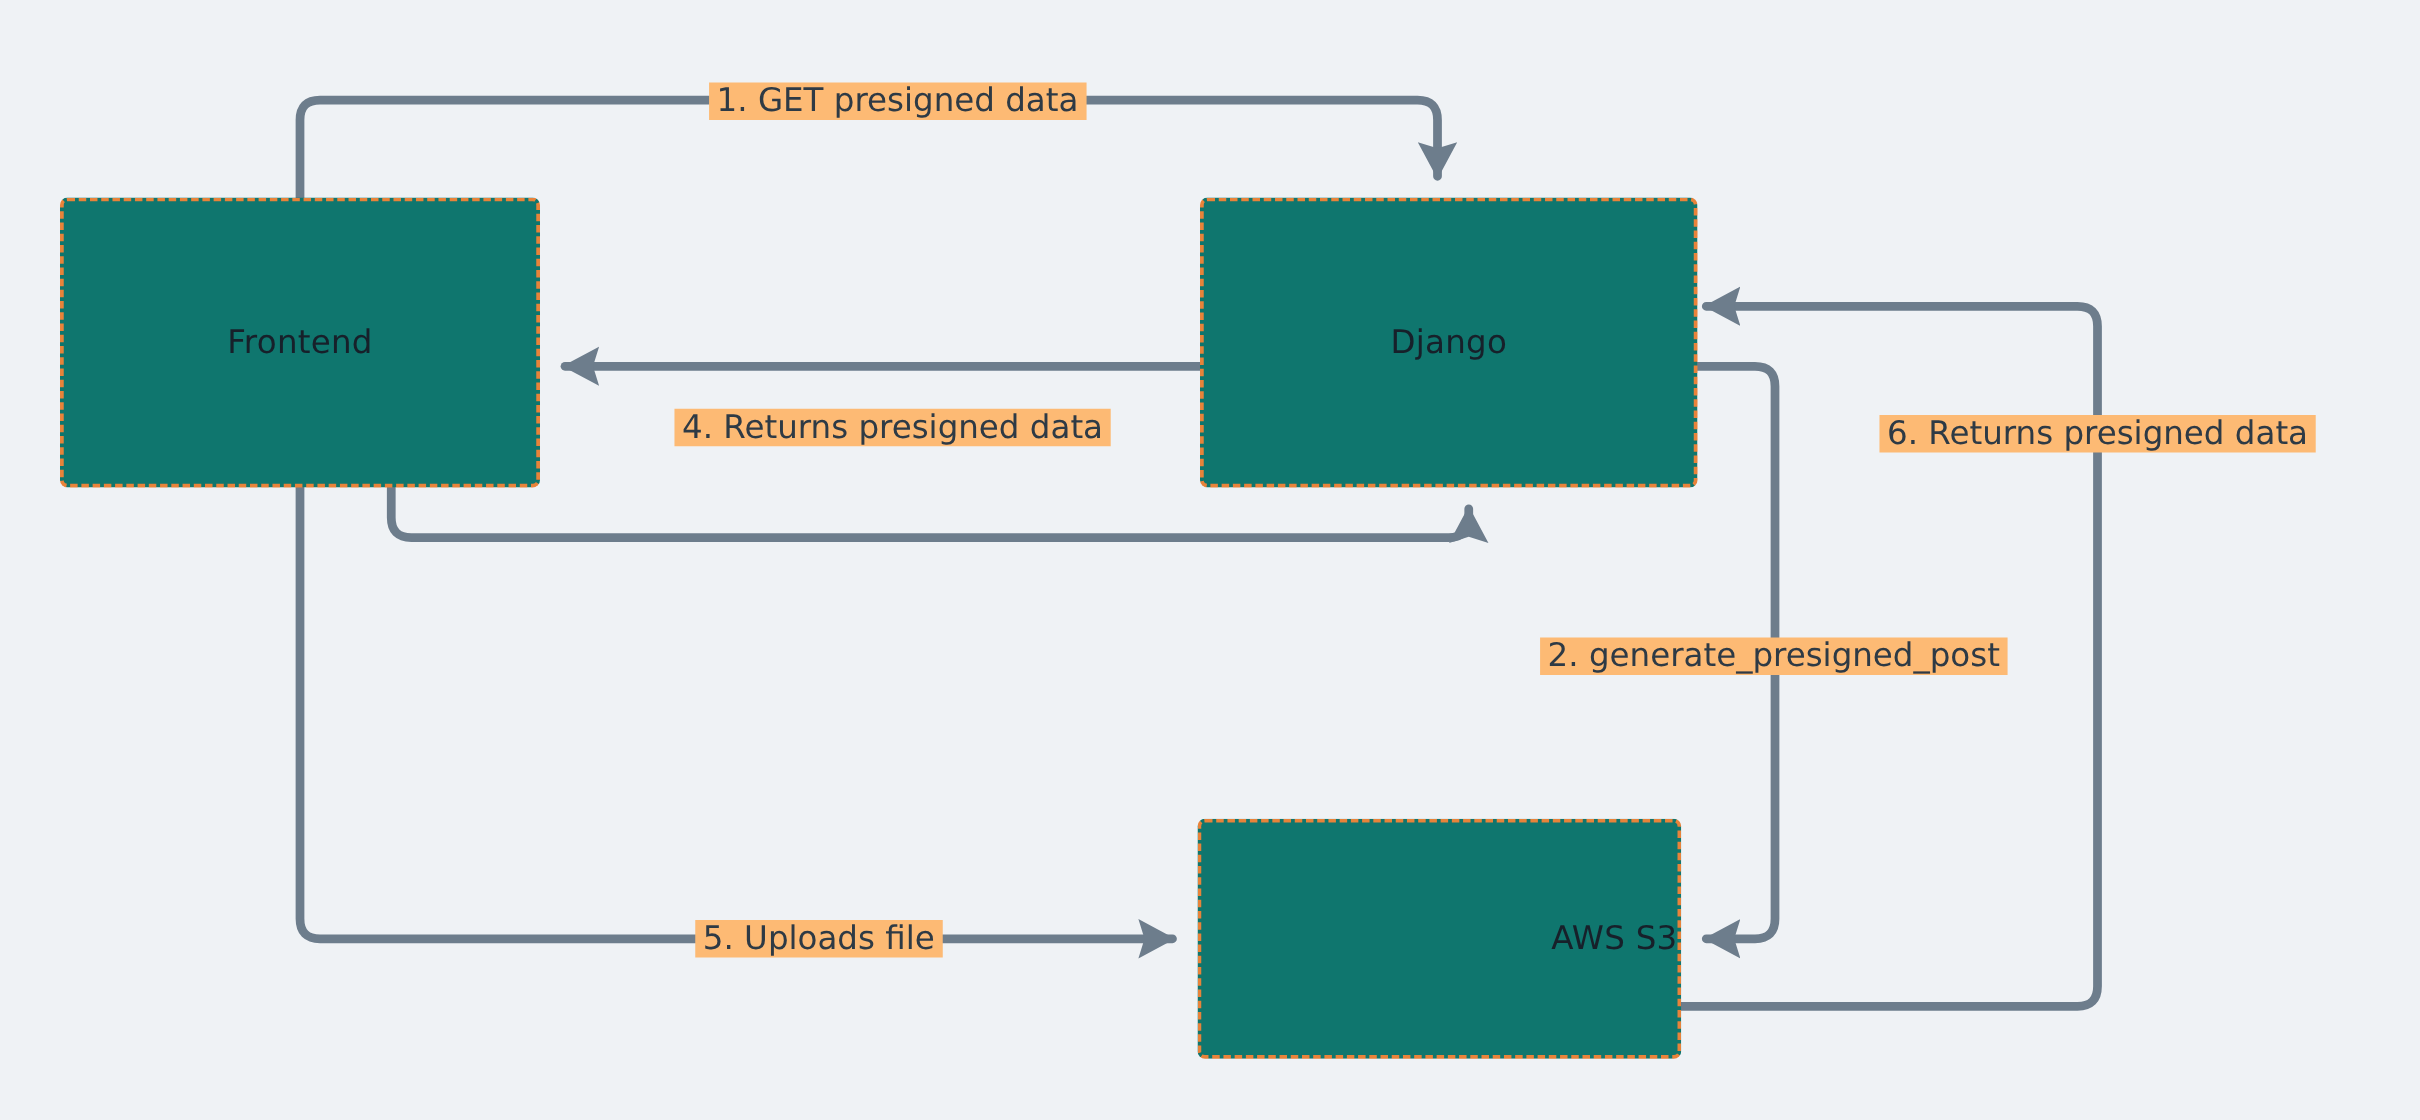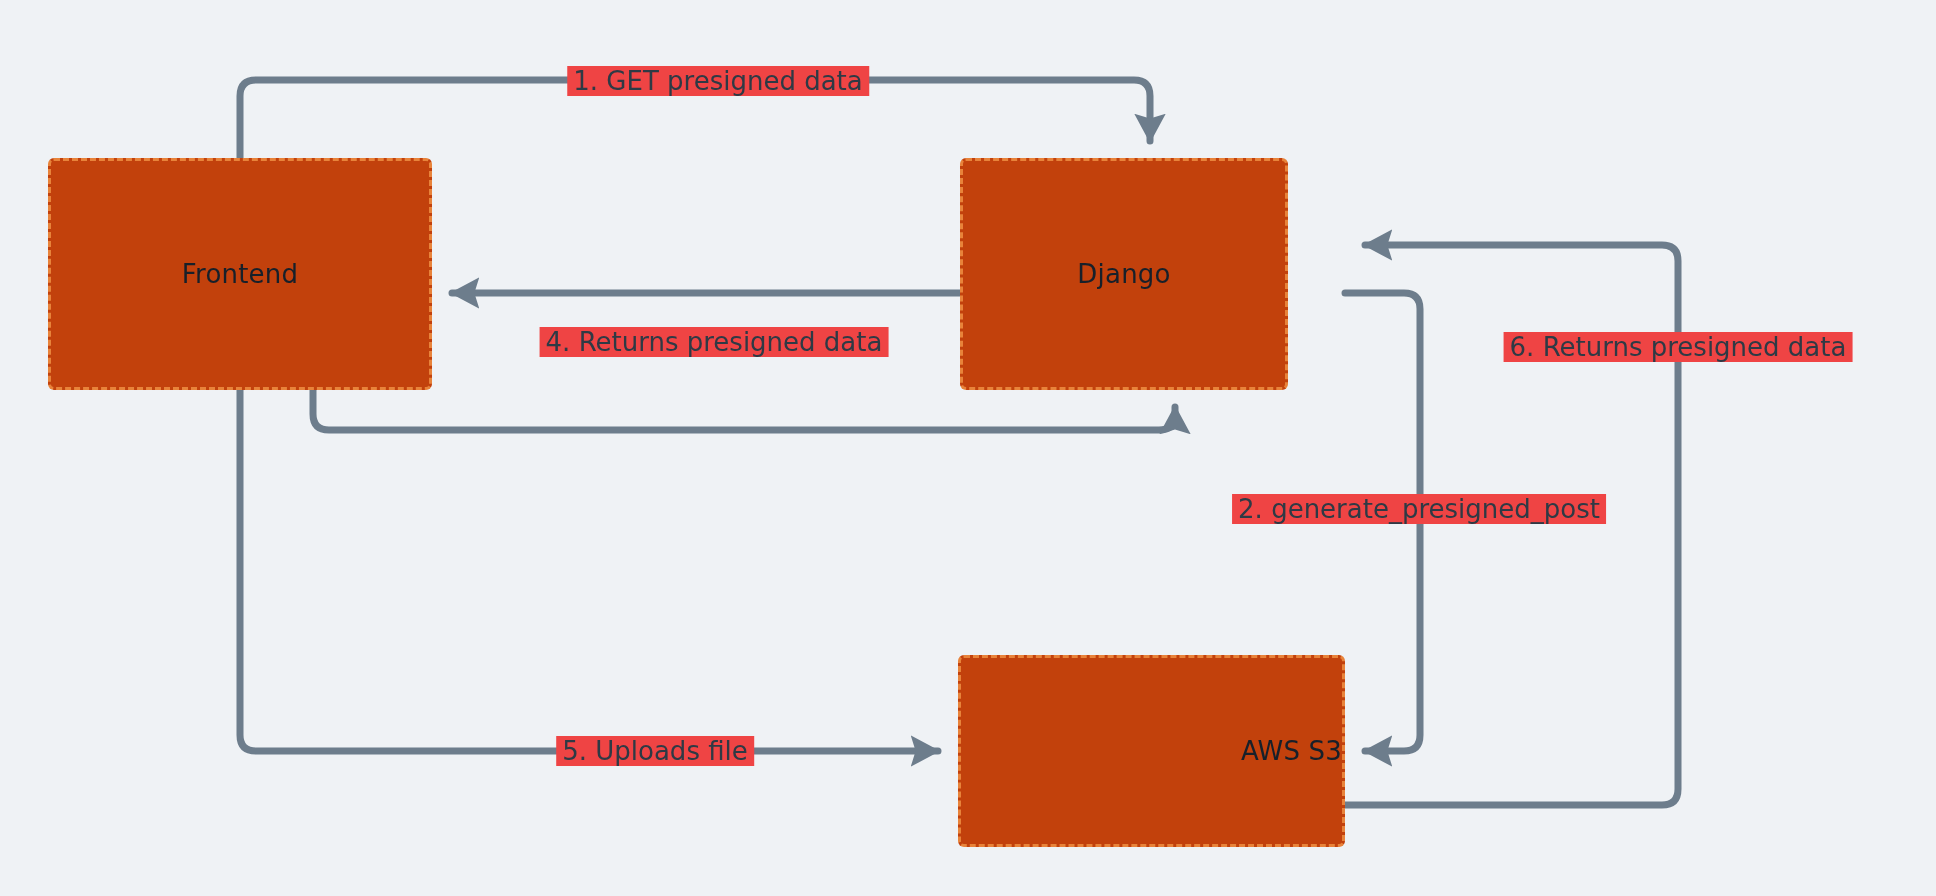--- a/index.html
+++ b/index.html
@@ -23,40 +23,40 @@
   #diagram-svg {
     position: absolute;
     top: 0;
     left: 0;
     width: 1936px;
     height: 896px;
   }
   .node-box {
     position: absolute;
     box-sizing: border-box;
-    background: #c2410c;
+    background: #0f766e;
     border: 3px dashed #E8833A;
     border-radius: 6px;
     display: flex;
     align-items: center;
     justify-content: center;
   }
   .node-label {
     font-family: "DejaVu Sans", "Liberation Sans", sans-serif;
     font-size: 26px;
     color: #17202A;
     letter-spacing: 0.2px;
     white-space: nowrap;
   }
   .edge-label {
     position: absolute;
     font-family: "DejaVu Sans", "Liberation Sans", sans-serif;
     font-size: 26px;
     color: #2E3A45;
-    background: #ef4444;
+    background: #fdba74;
     white-space: pre;
     line-height: 30px;
     padding: 0 6px;
     transform: translate(-50%, -50%);
   }
 </style>
 </head>
 <body>
 
 <div id="diagram-root">
@@ -81,31 +81,31 @@
       <path marker-end="url(#arrowhead)" d="M 240 390 L 240 735 Q 240 751 256 751 L 938 751"></path>
 
       <path marker-end="url(#arrowhead)" d="M 313 390 L 313 414 Q 313 430 329 430 L 1159 430 Q 1175 430 1175 414 L 1175 407"></path>
     </g>
   </svg>
 
   <div class="node-box" style="left:48px; top:158px; width:384px; height:232px;">
     <span class="node-label">Frontend</span>
   </div>
 
-  <div class="node-box" style="left:960px; top:158px; width:328px; height:232px;">
+  <div class="node-box" style="left:960px; top:158px; width:398px; height:232px;">
     <span class="node-label">Django</span>
   </div>
 
   <div class="node-box" style="left:958px; top:655px; width:387px; height:192px;justify-content:flex-end;">
     <span class="node-label">AWS S3</span>
   </div>
 
   <div class="edge-label" style="left:718px; top:81px;">1. GET presigned data</div>
 
-  <div class="edge-label" style="left:1419px; top:509px;text-align:right;">2. generate_presigned_post</div>
+  <div class="edge-label" style="left:1419px; top:525px;text-align:right;">2. generate_presigned_post</div>
 
   <div class="edge-label" style="left:1678px; top:347px;">6. Returns presigned data</div>
 
   <div class="edge-label" style="left:714px; top:294px;margin-top:48px;">4. Returns presigned data</div>
 
   <div class="edge-label" style="left:655px; top:751px;text-align:center;">5. Uploads file</div>
 
 
 </div>
 

